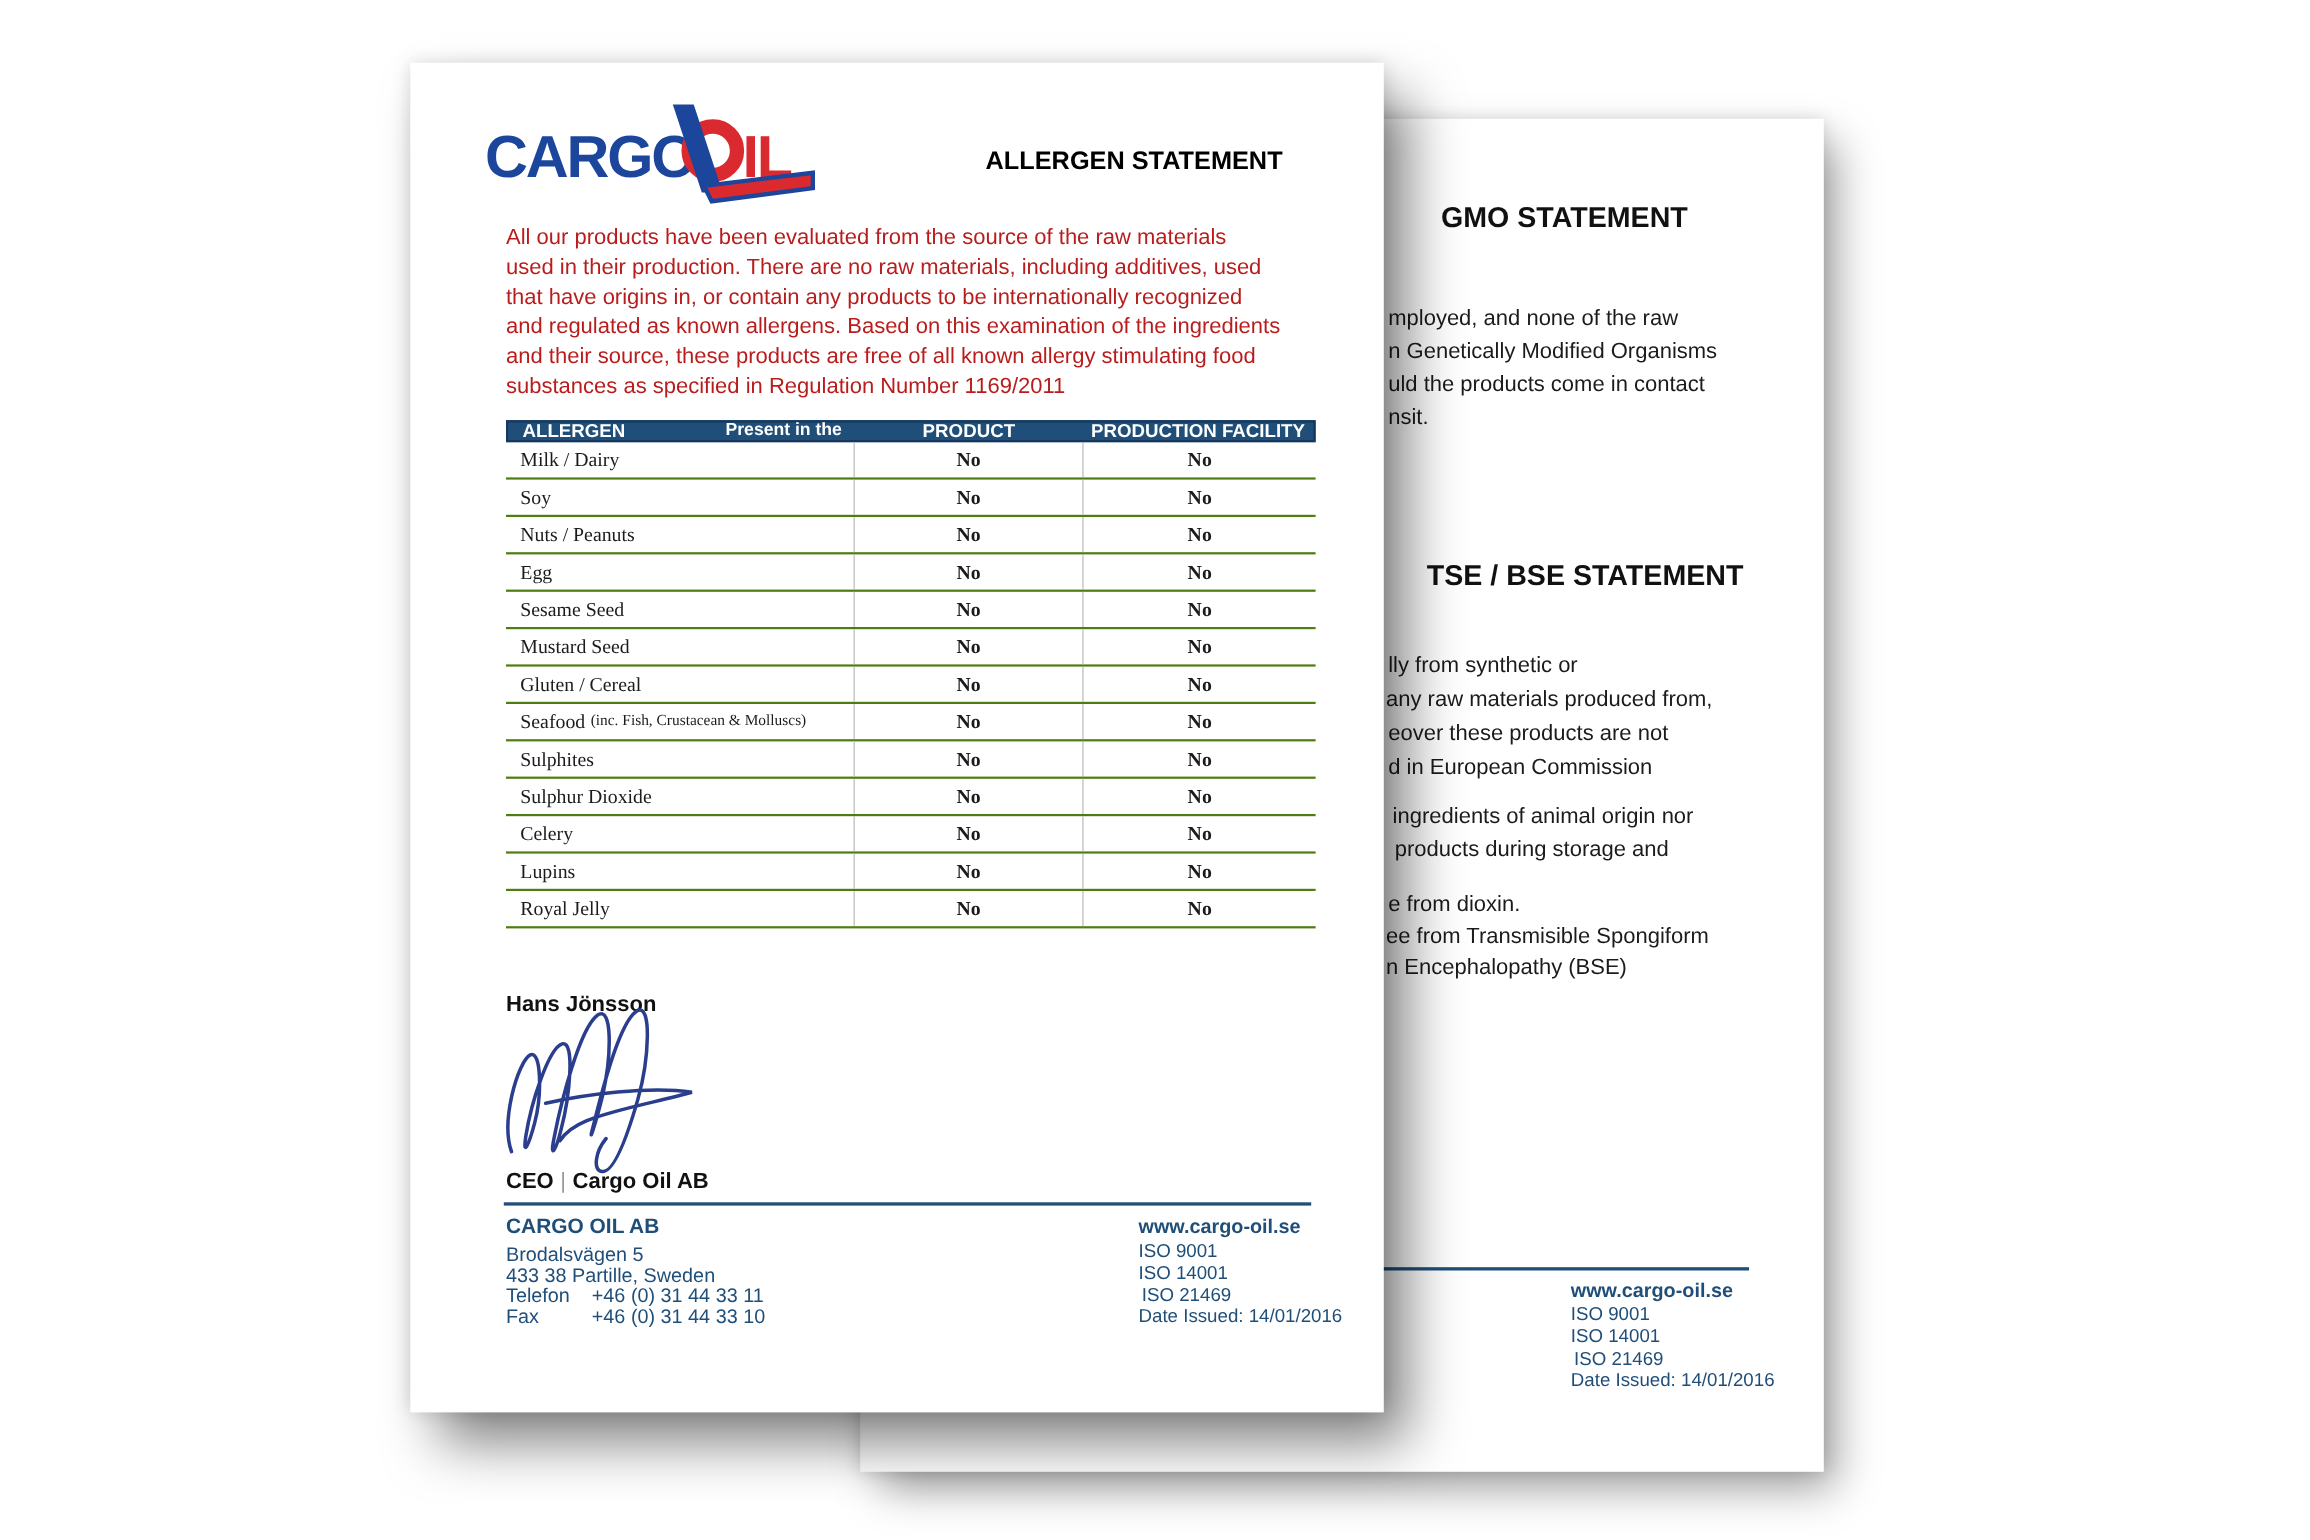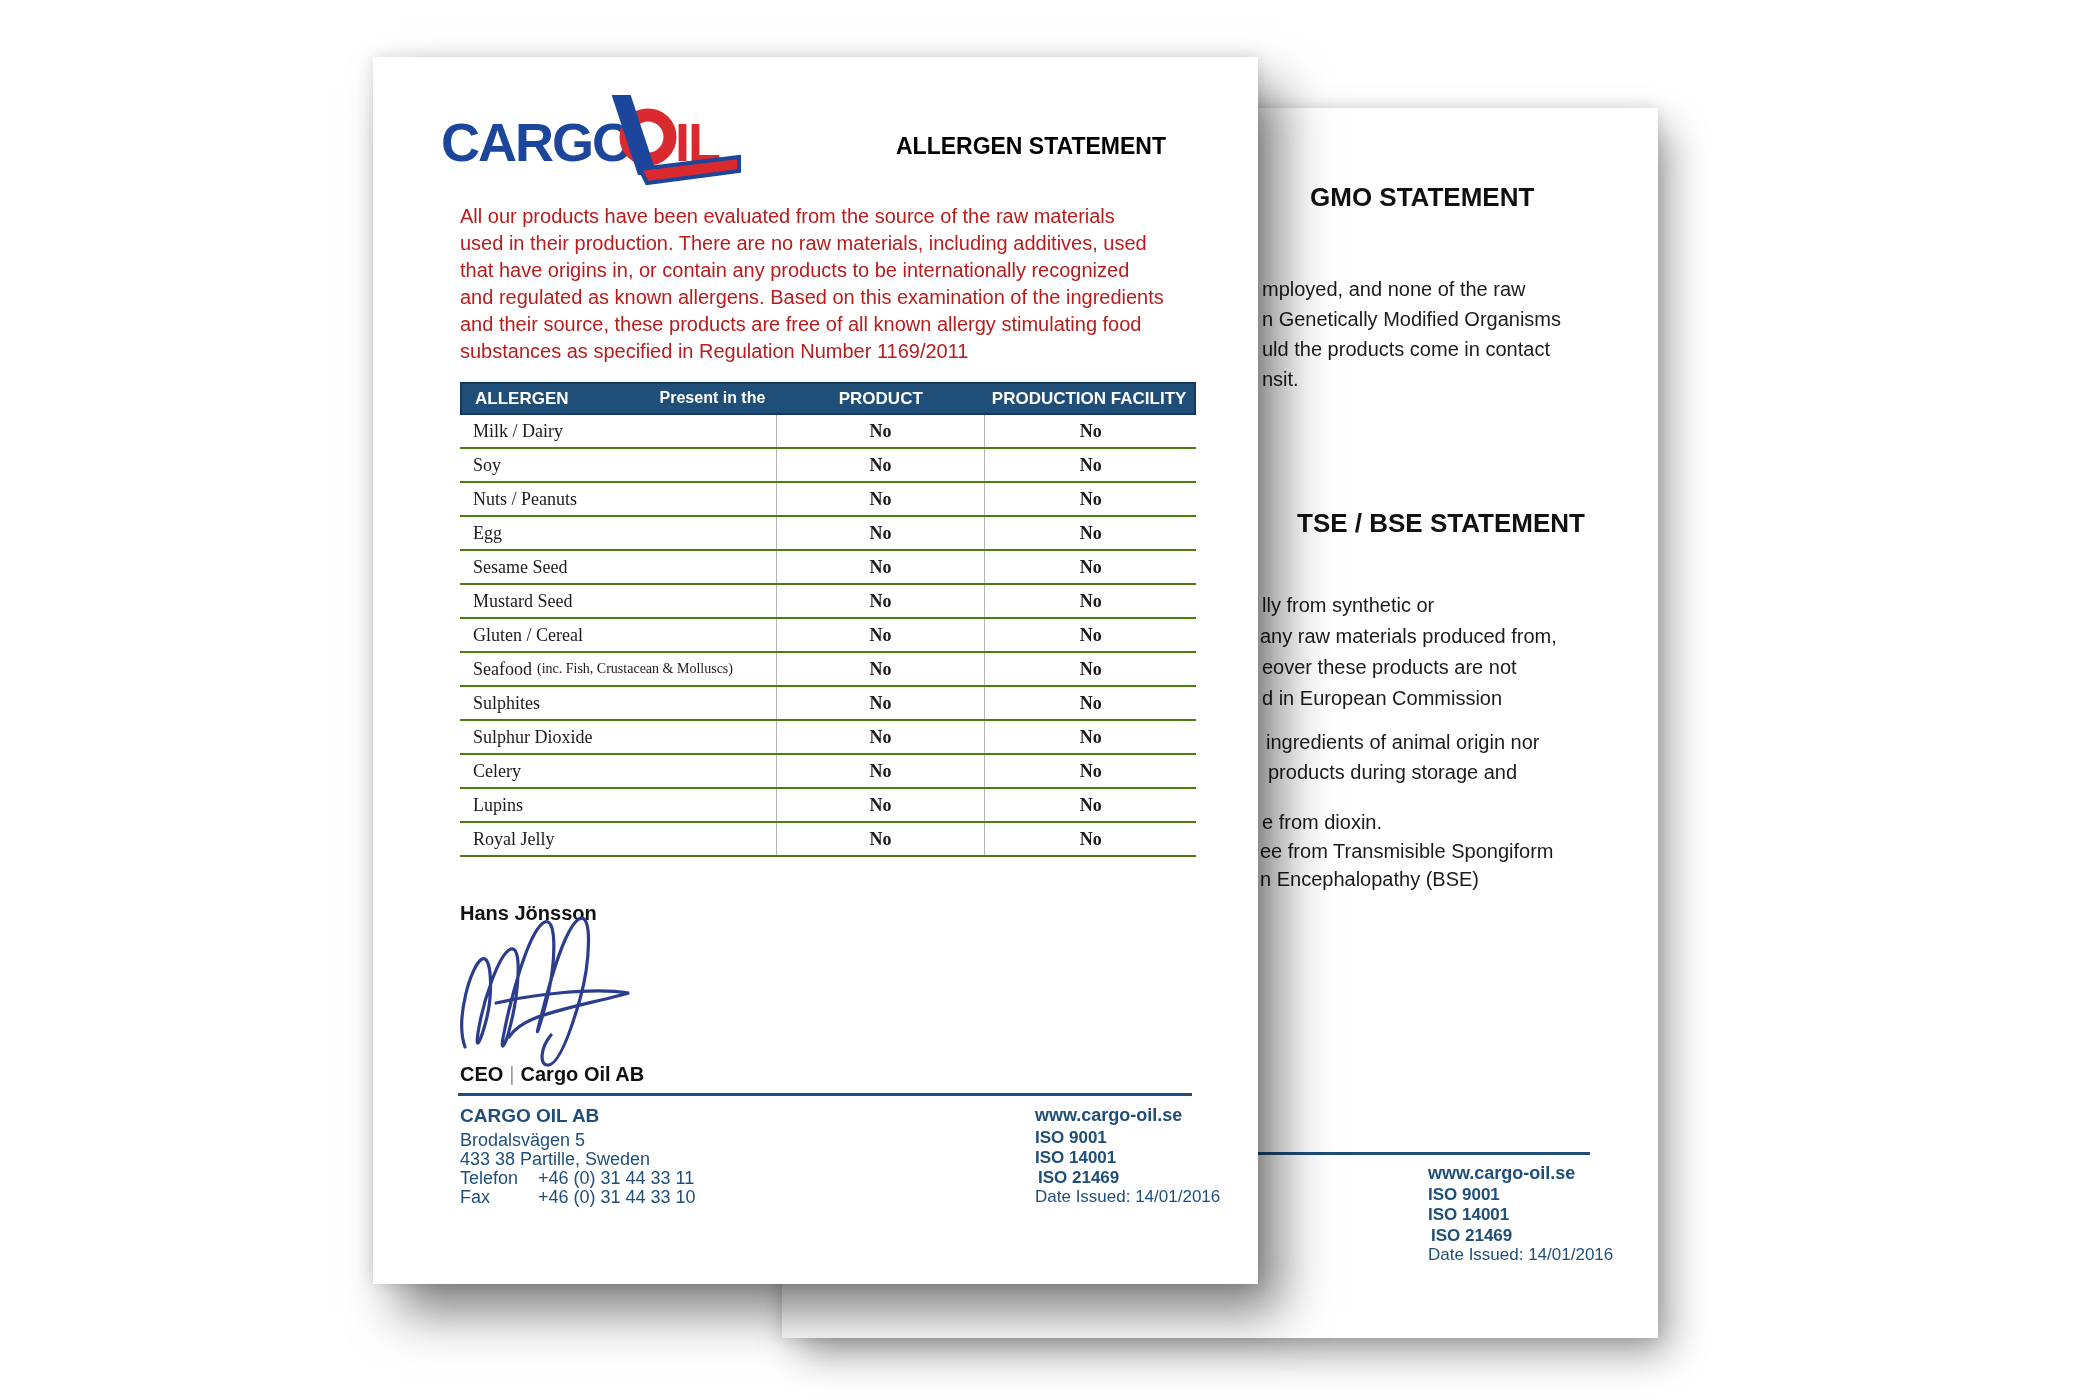--- a/index.html
+++ b/index.html
@@ -9,21 +9,21 @@
   .page2{left:782px;top:108px;width:876px;height:1230px;z-index:1;
          box-shadow:14px 18px 38px -4px rgba(0,0,0,0.40), 0 0 14px rgba(0,0,0,0.12);}
   .page1{left:373px;top:57px;width:885px;height:1227px;z-index:2;
          box-shadow:24px 30px 48px -2px rgba(0,0,0,0.50), 0 0 16px rgba(0,0,0,0.15);}
   .abs{position:absolute;white-space:nowrap;}
   
   .doc-title{font-size:23px;font-weight:bold;color:#000000;}
   .intro-line{font-size:20px;line-height:27px;color:#b91c1c;}
   .a-table{position:absolute;left:87px;top:325px;width:736px;font-size:18px;}
   .a-head{display:flex;background:#1F4E79;border:2px solid #17375E;color:#fff;
-          font-weight:bold;height:33px;align-items:center;box-sizing:border-box;}
+          font-weight:bold;height:20px;align-items:center;box-sizing:border-box;}
   .a-head .c1{width:317px;display:flex;justify-content:space-between;box-sizing:border-box;
               padding:0 12px 0 13px;font-size:17px;}
   .a-head .c1 .sub{font-size:16px;}
   .a-head .c2{width:208px;text-align:center;font-size:17px;}
   .a-head .c3{width:211px;text-align:center;font-size:17px;}
   .a-row{display:flex;height:34px;align-items:center;border-bottom:2px solid #4d7c0f;box-sizing:border-box;font-family:Liberation Serif, serif;}
   .a-row .c1{width:317px;padding-left:13px;box-sizing:border-box;border-right:1px solid #b3b3b3;
              height:100%;display:flex;align-items:center;}
   .a-row .c2{width:208px;text-align:center;font-weight:bold;border-right:1px solid #b3b3b3;
              height:100%;display:flex;align-items:center;justify-content:center;}
@@ -33,21 +33,21 @@
   .sig-name{font-size:20px;font-weight:bold;color:#111;}
   .ceo-line{font-size:20px;font-weight:bold;color:#111;}
   .ceo-line .pipe{color:#9a9a9a;font-weight:normal;padding:0 6px;}
   .divider{position:absolute;background:#1F4E79;height:3px;}
   .f-blue{color:#1F4E79;}
   .f-company{font-size:19px;font-weight:bold;}
   .f-line{font-size:18px;}
   .f-contact{display:flex;font-size:18px;}
   .f-contact .lbl{width:78px;}
   .f-web{font-size:18px;font-weight:bold;}
-  .f-iso{font-size:17px;font-weight:bold;text-align:center;}
+  .f-iso{font-size:17px;font-weight:normal;text-align:center;}
   .f-date{font-size:17px;}
   
   .p2-title{font-size:26px;font-weight:bold;color:#111;}
   .p2-line{font-size:20px;color:#1b1b1b;}
   .p2-line .bold{font-weight:normal;}
 </style>
 </head>
 <body>
 
 <div class="canvas">

